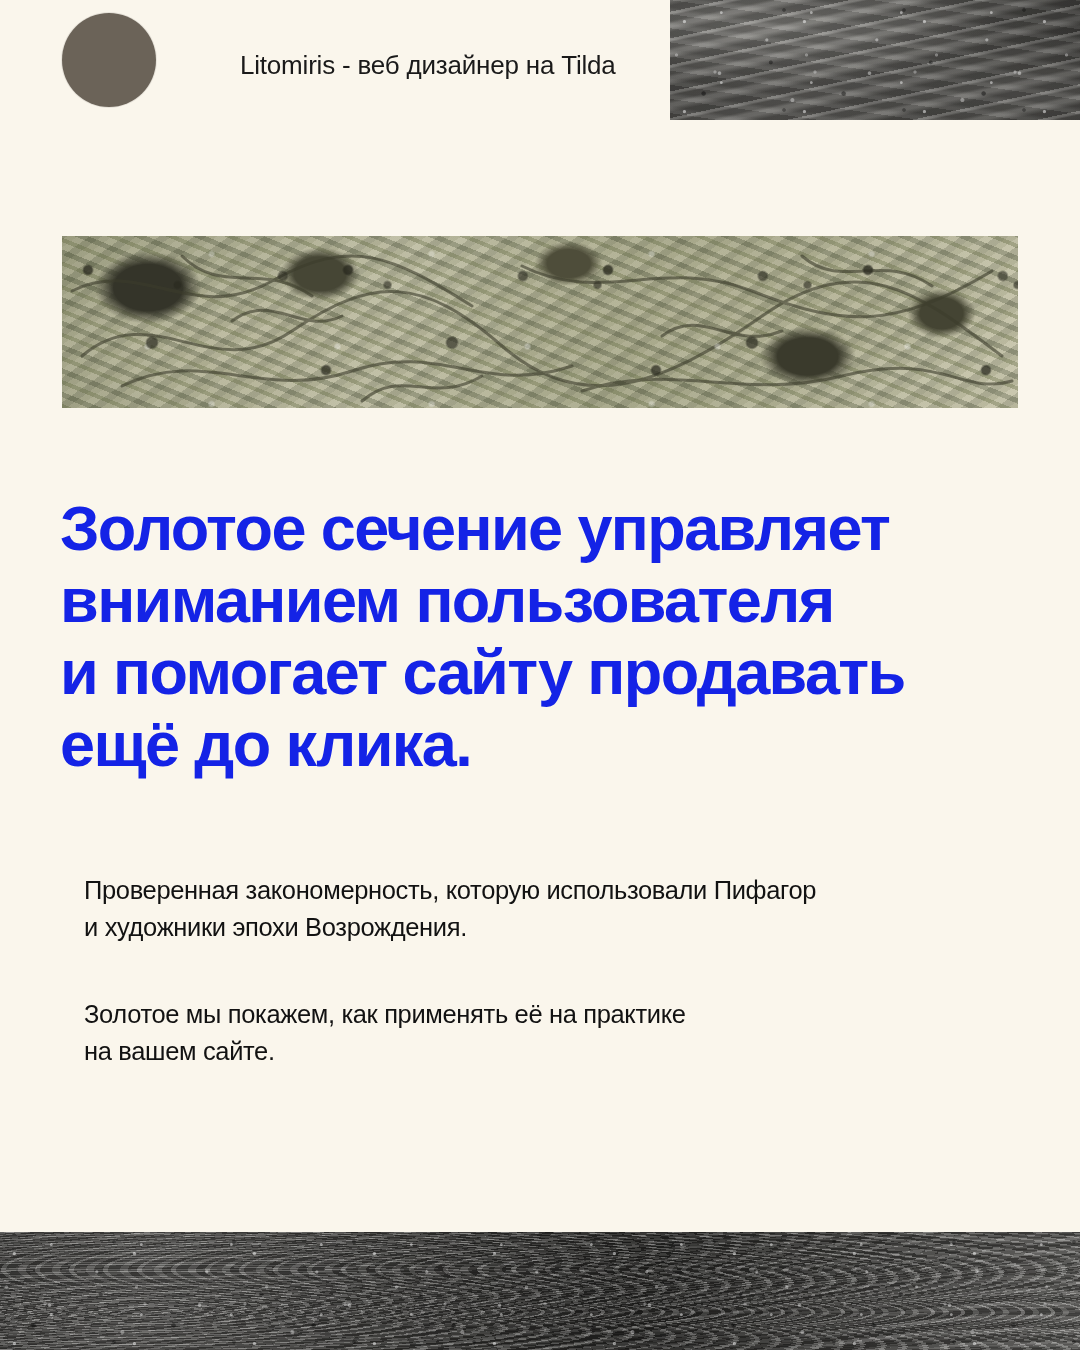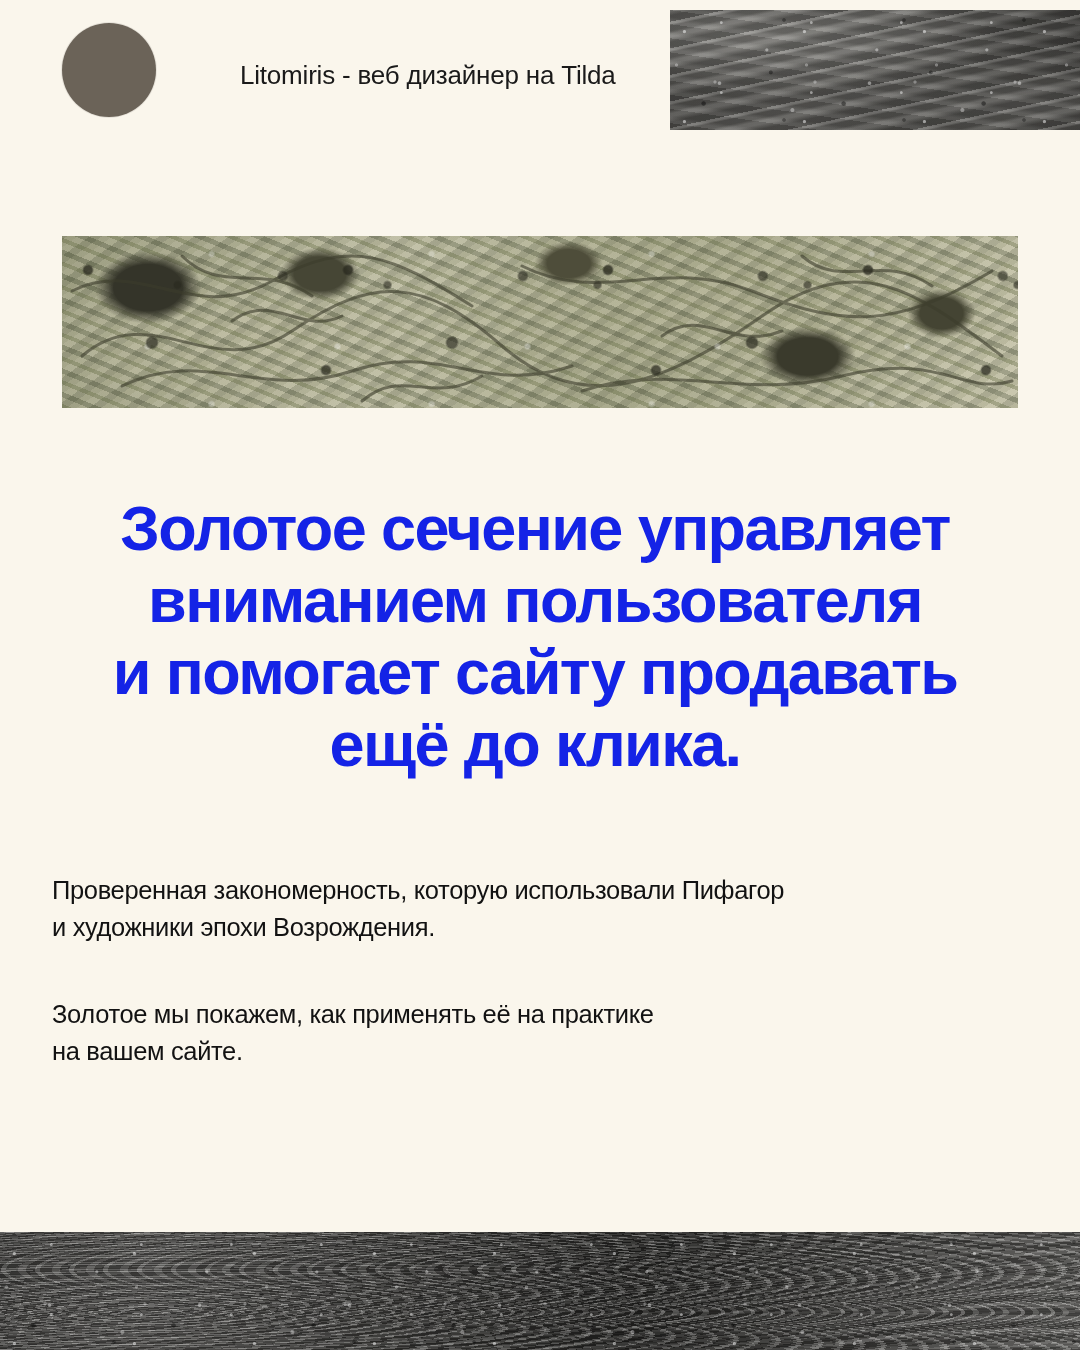--- a/index.html
+++ b/index.html
@@ -18,21 +18,20 @@
   
   .header {
     position: absolute;
     top: 0;
     left: 0;
     width: 1080px;
     height: 122px;
     display: flex;
     align-items: center;
     z-index: 5;
-    margin-top: 10px;
   }
   .avatar {
     position: absolute;
     left: 62px;
     top: 13px;
     width: 94px;
     height: 94px;
     border-radius: 50%;
     overflow: hidden;
     background: #6b6358;
@@ -166,27 +165,26 @@
     position: absolute;
     left: 60px;
     top: 492px;
     width: 950px;
     color: #1423e6;
     font-size: 63px;
     line-height: 72px;
     font-weight: bold;
     letter-spacing: -1.6px;
     white-space: pre-line;
-    text-align: center;
   }
 
   
   .body-text {
     position: absolute;
-    left: 52px;
+    left: 84px;
     width: 920px;
     color: #121212;
     font-size: 25.5px;
     line-height: 37px;
     letter-spacing: -0.35px;
     white-space: pre-line;
   }
   .para-1 { top: 872px; }
   .para-2 { top: 996px; }
 

